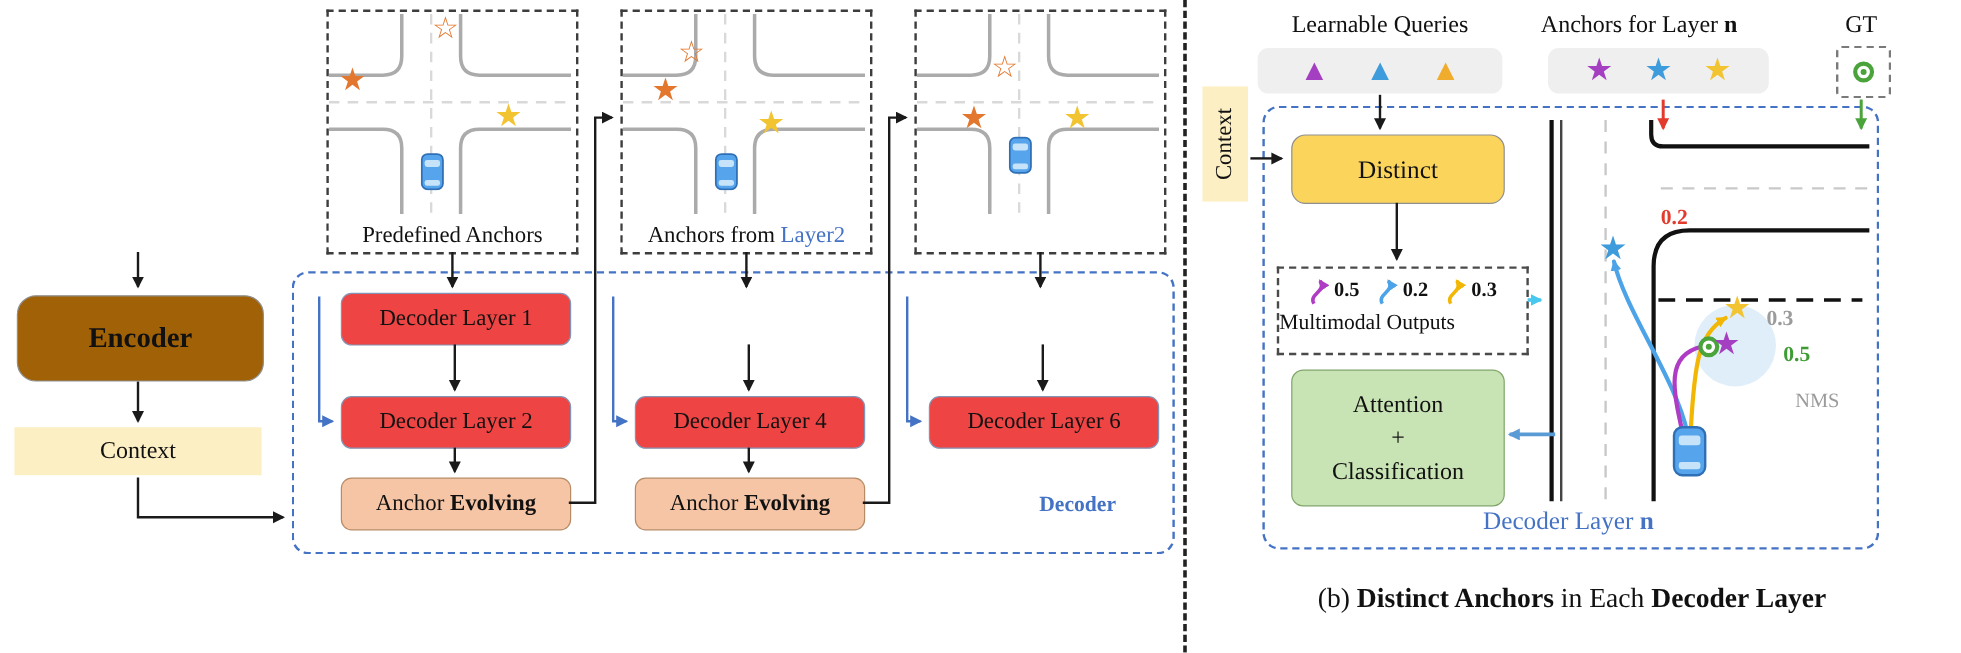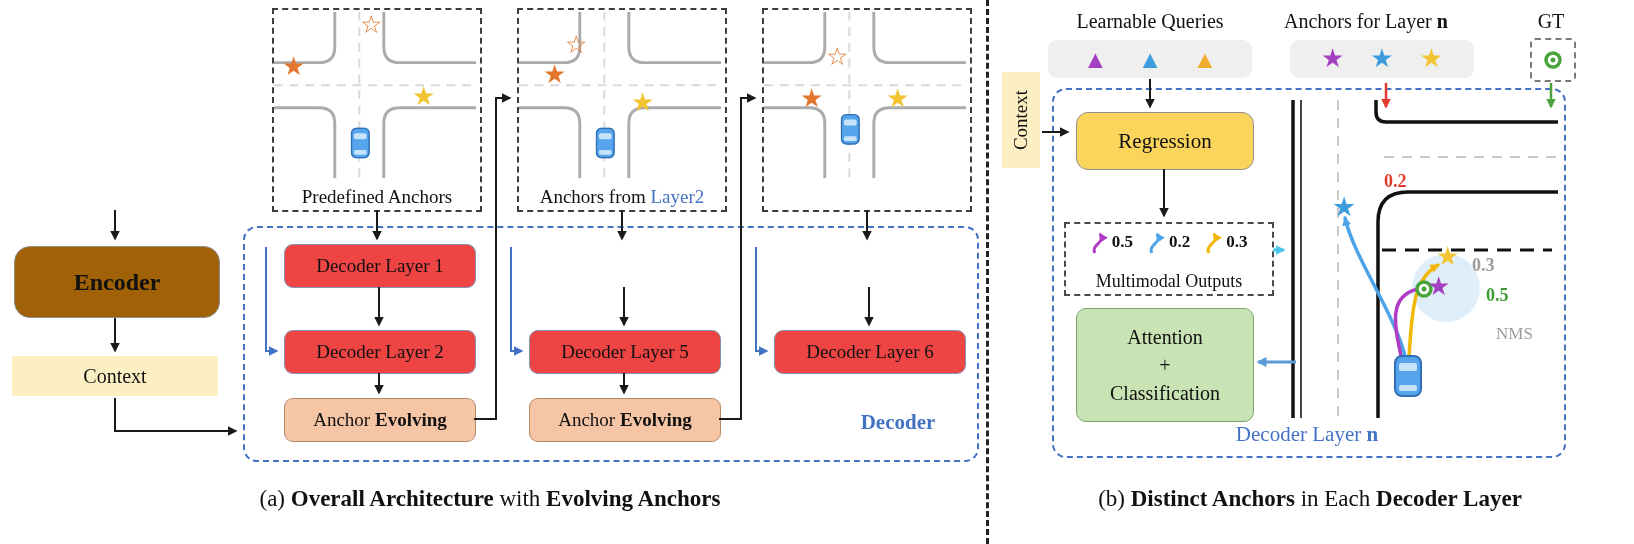--- a/index.html
+++ b/index.html
@@ -131,35 +131,32 @@
       <span>Decoder Layer 1</span>
     </div>
   <div class="roundbox layerbox" style="left:284px;top:330px;width:190px;height:42px">
       <span>Decoder Layer 2</span>
     </div>
   <div class="roundbox evolvebox" style="left:284px;top:398px;width:190px;height:42px">
       <span><span>Anchor </span><b>Evolving</b></span>
     </div>
 
   <div class="roundbox layerbox" style="left:529px;top:330px;width:190px;height:42px">
-      <span>Decoder Layer 5</span>
+      <span>Decoder Layer 4</span>
     </div>
   <div class="roundbox evolvebox" style="left:529px;top:398px;width:190px;height:42px">
       <span><span>Anchor </span><b>Evolving</b></span>
     </div>
 
   <div class="roundbox layerbox" style="left:774px;top:330px;width:190px;height:42px">
       <span>Decoder Layer 6</span>
     </div>
 
-  <div class="abs bluetext" style="left:830px;top:410px;width:136px;text-align:center;font-size:21px;font-weight:bold">Decoder</div>
-
-  <div class="caption" style="left:90px;top:486px;width:800px">
-    <span>(a) </span><b>Overall Architecture</b><span> with </span><b>Evolving Anchors</b>
-  </div>
+  <div class="abs bluetext" style="left:830px;top:410px;width:136px;text-align:center;font-size:18px;font-weight:bold">Decoder</div>
+
 
   <div class="abs" style="left:986px;top:0;height:544px;border-left:3px dashed #222"></div>
 
   <div class="abs" style="left:1048px;top:10px;width:204px;text-align:center;font-size:20px">Learnable Queries</div>
   <div class="pill" style="left:1048px;top:40px;width:204px;height:38px">
     <span class="tri" style="color:#A53FC2">▲</span>
     <span class="tri" style="color:#3E9BDC">▲</span>
     <span class="tri" style="color:#F0AD2D">▲</span>
   </div>
 
@@ -178,21 +175,21 @@
     </svg>
   </div>
 
   <div class="contextbox" style="left:1002px;top:72px;width:38px;height:96px">
     <span class="vtext">Context</span>
   </div>
 
   <div class="decoderframe" style="left:1052px;top:88px;width:510px;height:366px"></div>
 
   <div class="roundbox attentionbox" style="left:1076px;top:112px;width:176px;height:56px">
-    <span>Regression</span>
+    <span>Distinct</span>
   </div>
 
   <div class="dashedbox" style="left:1064px;top:222px;width:206px;height:70px">
     <div style="display:flex;justify-content:center;gap:15px;margin-top:5px">
       <div style="display:flex;align-items:center;gap:3px">
         <svg width="18" height="26" viewBox="0 0 18 26">
             <path d="M4,24 C-1,16 15,14 9,5" stroke="#B03BC4" stroke-width="3" fill="none" marker-end="url(#ah-tp)"></path>
           </svg>
         <b style="font-size:17px">0.5</b>
       </div>
@@ -202,21 +199,21 @@
           </svg>
         <b style="font-size:17px">0.2</b>
       </div>
       <div style="display:flex;align-items:center;gap:3px">
         <svg width="18" height="26" viewBox="0 0 18 26">
             <path d="M4,24 C-1,16 15,14 9,5" stroke="#F2B705" stroke-width="3" fill="none" marker-end="url(#ah-ty)"></path>
           </svg>
         <b style="font-size:17px">0.3</b>
       </div>
     </div>
-    <div style="text-align:center;font-size:18px;margin-top:16px">Multimodal Outputs</div>
+    <div style="font-size:18px;margin-top:3px">Multimodal Outputs</div>
   </div>
 
   <div class="roundbox greenbox" style="left:1076px;top:308px;width:176px;height:112px">
     <span>Attention</span>
     <span>+</span>
     <span>Classification</span>
   </div>
 
   <div class="abs" style="left:1288px;top:100px;width:270px;height:318px">
     <svg width="270" height="318">

